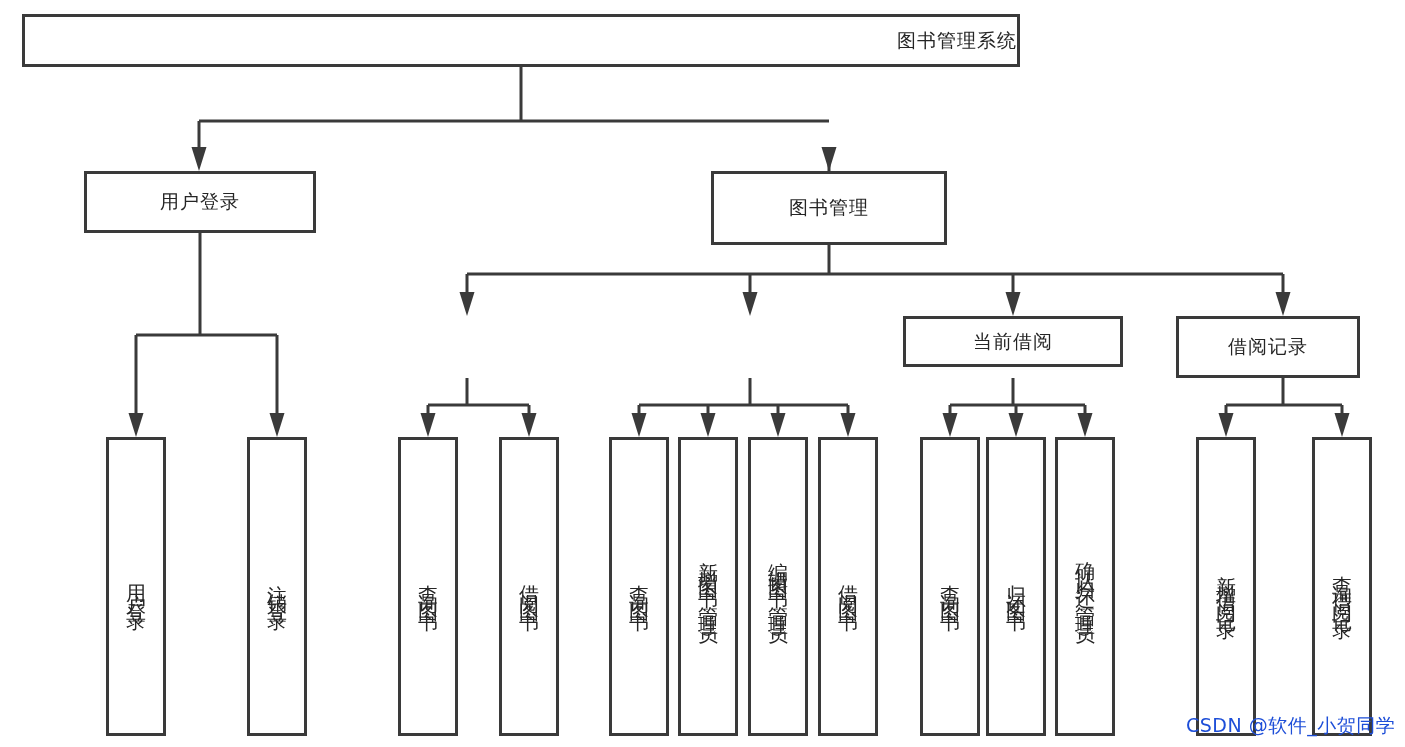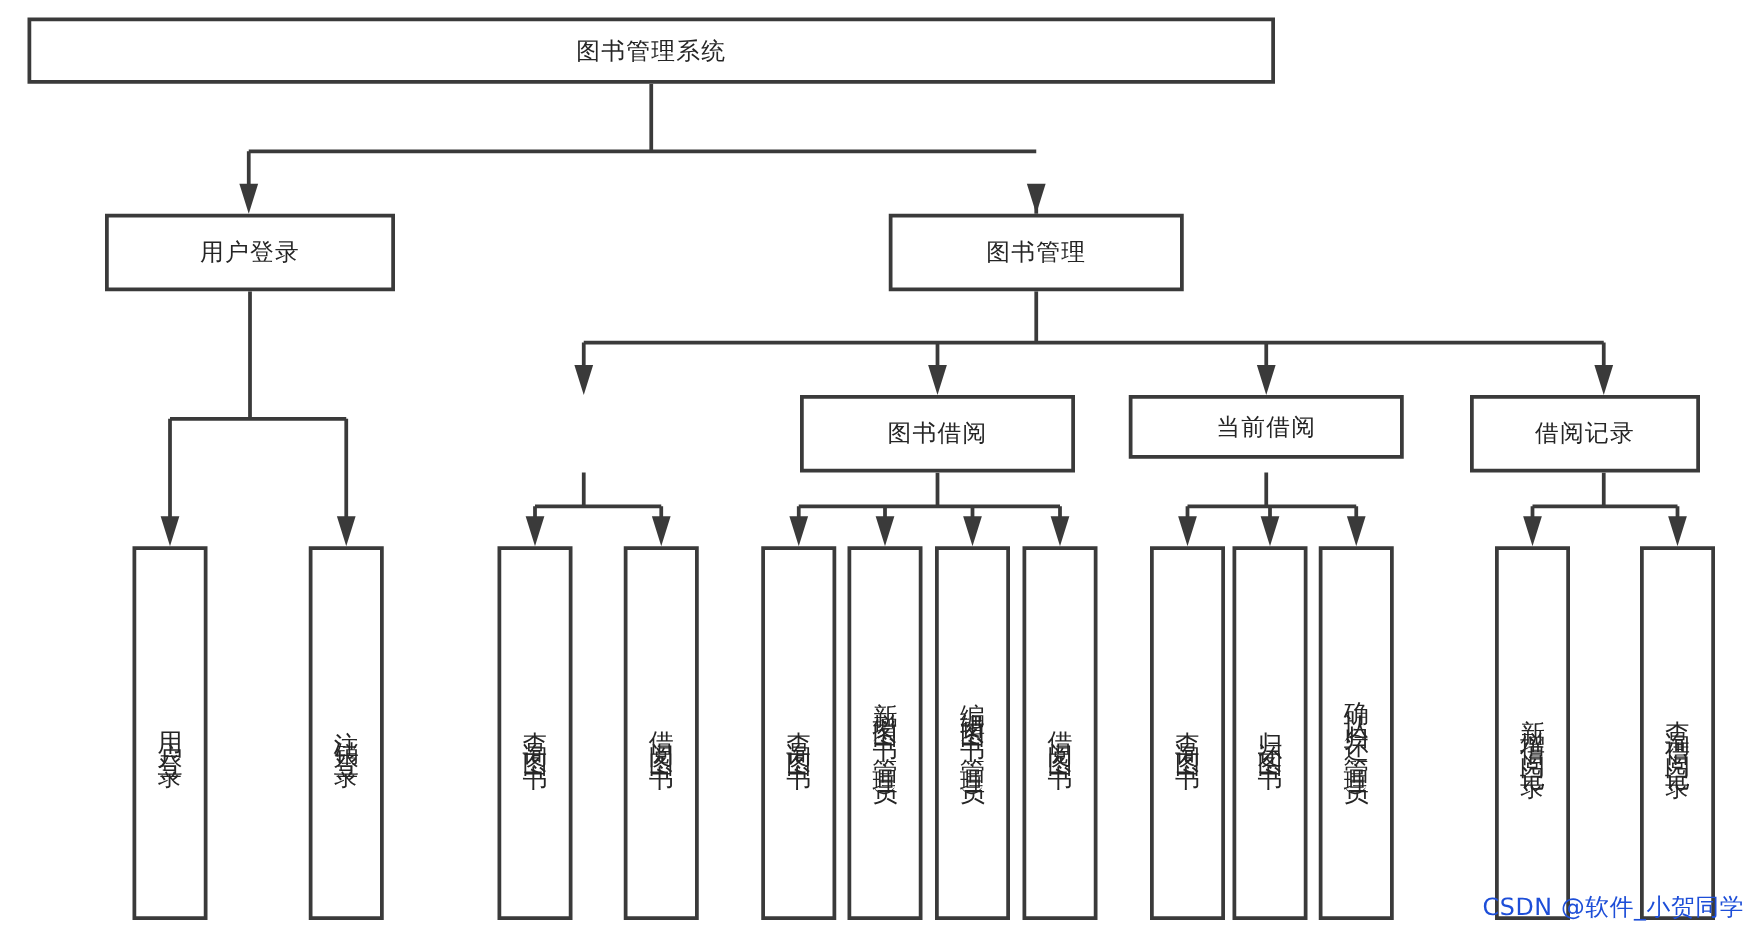--- a/index.html
+++ b/index.html
@@ -14,21 +14,21 @@
   .connectors { position:absolute; left:0; top:0; z-index:1; }
   .hbox, .vbox {
     position:absolute;
     background:#ffffff;
     border:3px solid #3a3a3a;
     display:flex; align-items:center; justify-content:center;
     color:#252525;
     z-index:2;
   }
   .hbox { font-size:19px; letter-spacing:1px; }
-  .hbox.root { font-size:19px; }
+  .hbox.root { font-size:19px;justify-content:flex-end; }
   .vbox { font-size:20px; }
   .vtext {
     writing-mode:vertical-rl;
     text-orientation:mixed;
     letter-spacing:9px;
     line-height:1.05;
     white-space:nowrap;
   }
   .watermark {
     position:absolute;
@@ -89,27 +89,24 @@
     </g>
   </svg>
 
   <div class="hbox root" style="left:22px;top:14px;width:998px;height:53px">
     <span>图书管理系统</span>
   </div>
 
   <div class="hbox" style="left:84px;top:171px;width:232px;height:62px">
     <span>用户登录</span>
   </div>
-  <div class="hbox" style="left:711px;top:171px;width:236px;height:62px">
+  <div class="hbox" style="left:711px;top:171px;width:236px;height:74px">
     <span>图书管理</span>
   </div>
 
-  <div class="hbox" style="left:640px;top:316px;width:220px;height:62px">
-    <span>图书借阅</span>
-  </div>
   <div class="hbox" style="left:903px;top:316px;width:220px;height:51px">
     <span>当前借阅</span>
   </div>
   <div class="hbox" style="left:1176px;top:316px;width:184px;height:62px">
     <span>借阅记录</span>
   </div>
 
   <div class="vbox" style="left:106px;top:437px;width:60px;height:299px">
     <span class="vtext">用户登录</span>
   </div>

